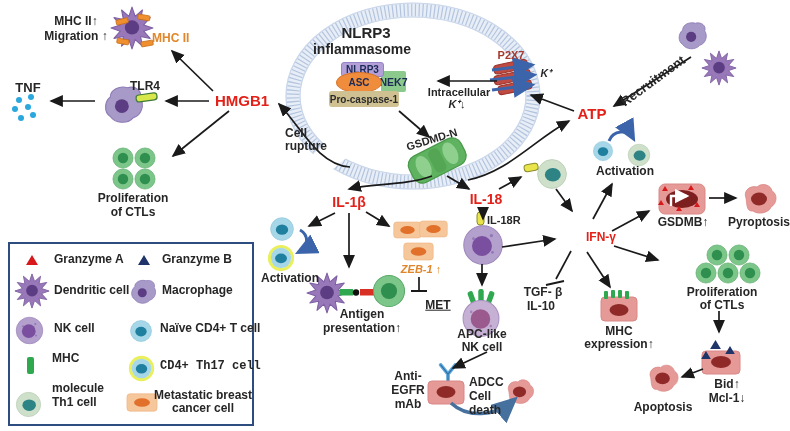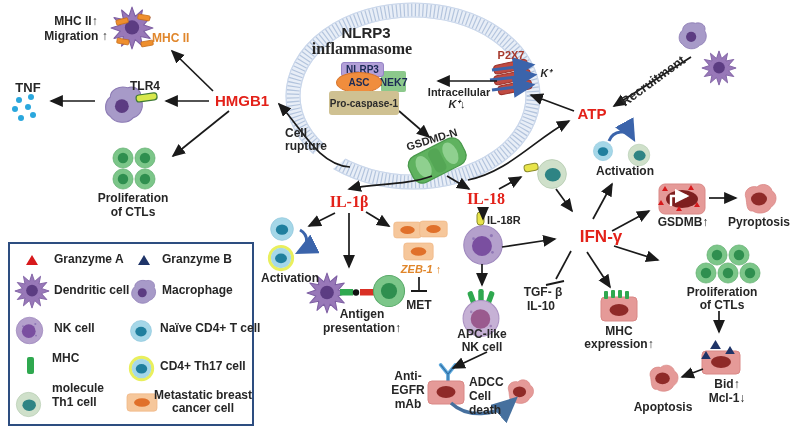--- a/index.html
+++ b/index.html
@@ -7,21 +7,21 @@
        font-family:"Liberation Sans",sans-serif;}
   #fig svg.overlay{position:absolute;left:0;top:0;}
   .lbl{position:absolute;font-weight:bold;color:#262626;font-size:12px;line-height:1.05;
        white-space:nowrap;transform:translate(-50%,-50%);}
   .ll{transform:translate(0,-50%);}
   .red{color:#e32119;}
   .orange{color:#e0862b;}
   .darkred{color:#a63a2e;}
   .navy{color:#1b2a55;}
   .s10{font-size:10px;}.s105{font-size:10.5px;}.s11{font-size:11px;}.s13{font-size:13px;}
-  .s14{font-size:16px;font-family:Liberation Serif, serif;}.s15{font-size:15px;}.s17{font-size:17px;padding-left:36px;}
+  .s14{font-size:14px;}.s15{font-size:15px;}.s17{font-size:12px;padding-left:36px;}
   .it{font-style:italic;}
   .rotRec{transform:translate(-50%,-50%) rotate(-36deg);}
   .rotGsd{transform:translate(-50%,-50%) rotate(-17deg);}
   .cbox{position:absolute;display:flex;align-items:center;justify-content:center;
         font-weight:bold;font-family:"Liberation Sans",sans-serif;}
   #legendbox{position:absolute;left:8px;top:242px;width:246px;height:184px;
         border:2.5px solid #2d4d80;background:#fff;box-sizing:border-box;}
 </style>
 </head>
 <body>
@@ -280,21 +280,21 @@
 
 <div class="cbox" style="left:381px;top:71px;width:25px;height:21px;background:#8cc98c;border-radius:2px;">
   <span class="navy s105">NEK7</span>
 </div>
 <div class="cbox" style="left:341px;top:62px;width:43px;height:15px;background:#b3a0d8;border:1px solid #9583c5;border-radius:3px;box-sizing:border-box;">
   <span class="navy s10">NLRP3</span>
 </div>
 <div class="cbox" style="left:336px;top:72px;width:46px;height:21px;background:#f08d3d;border:1px solid #d8752c;border-radius:50%;box-sizing:border-box;">
   <span class="navy s10">ASC</span>
 </div>
-<div class="cbox" style="left:329px;top:91px;width:70px;height:24px;background:#cfc192;border-radius:3px;">
+<div class="cbox" style="left:329px;top:91px;width:70px;height:16px;background:#cfc192;border-radius:3px;">
   <span class="s10" style="color:#2b2b2b;">Pro-caspase-1</span>
 </div>
 
 <div class="lbl" style="left:76px;top:21px;">MHC II↑</div>
 <div class="lbl" style="left:76px;top:36px;">Migration ↑</div>
 <div class="lbl orange ll" style="left:152px;top:38px;">MHC II</div>
 <div class="lbl s13" style="left:28px;top:88px;">TNF</div>
 <div class="lbl ll" style="left:130px;top:86px;">TLR4</div>
 <div class="lbl red s15" style="left:242px;top:101px;">HMGB1</div>
 <div class="lbl" style="left:133px;top:198px;">Proliferation</div>
@@ -311,21 +311,21 @@
 <div class="lbl ll" style="left:285px;top:133px;">Cell</div>
 <div class="lbl ll" style="left:285px;top:146px;">rupture</div>
 <div class="lbl rotGsd s11" style="left:432px;top:140px;">GSDMD-N</div>
 
 <div class="lbl red s14" style="left:349px;top:202px;">IL-1β</div>
 <div class="lbl red s14" style="left:486px;top:199px;">IL-18</div>
 <div class="lbl" style="left:290px;top:278px;">Activation</div>
 <div class="lbl" style="left:362px;top:314px;">Antigen</div>
 <div class="lbl" style="left:362px;top:328px;">presentation↑</div>
 <div class="lbl orange s11" style="left:421px;top:270px;font-style:italic;">ZEB-1 ↑</div>
-<div class="lbl" style="left:419px;top:305px;">MET</div>
+<div class="lbl" style="left:438px;top:305px;text-decoration:underline;">MET</div>
 <div class="lbl ll s11" style="left:487px;top:221px;">IL-18R</div>
 <div class="lbl" style="left:482px;top:334px;">APC-like</div>
 <div class="lbl" style="left:482px;top:347px;">NK cell</div>
 <div class="lbl" style="left:408px;top:376px;">Anti-</div>
 <div class="lbl" style="left:408px;top:390px;">EGFR</div>
 <div class="lbl" style="left:408px;top:404px;">mAb</div>
 <div class="lbl ll" style="left:469px;top:382px;">ADCC</div>
 <div class="lbl ll" style="left:469px;top:396px;">Cell</div>
 <div class="lbl ll" style="left:469px;top:410px;">death</div>
 
@@ -358,18 +358,18 @@
   </svg>
 </div>
 <div class="lbl ll" style="left:54px;top:259px;">Granzyme A</div>
 <div class="lbl ll" style="left:162px;top:259px;">Granzyme B</div>
 <div class="lbl ll" style="left:54px;top:290px;">Dendritic cell</div>
 <div class="lbl ll" style="left:162px;top:290px;">Macrophage</div>
 <div class="lbl ll" style="left:54px;top:328px;">NK cell</div>
 <div class="lbl ll" style="left:160px;top:328px;">Naïve CD4+ T cell</div>
 <div class="lbl ll" style="left:52px;top:358px;">MHC</div>
 <div class="lbl ll" style="left:52px;top:388px;">molecule</div>
-<div class="lbl ll" style="left:160px;top:366px;">CD4+ Th17 cell</div>
+<div class="lbl ll" style="left:160px;top:366px;font-family:Liberation Mono, monospace;">CD4+ Th17 cell</div>
 <div class="lbl ll" style="left:52px;top:402px;">Th1 cell</div>
 <div class="lbl" style="left:203px;top:395px;">Metastatic breast</div>
 <div class="lbl" style="left:203px;top:408px;">cancer cell</div>
 
 </div>
 
 </body></html>

